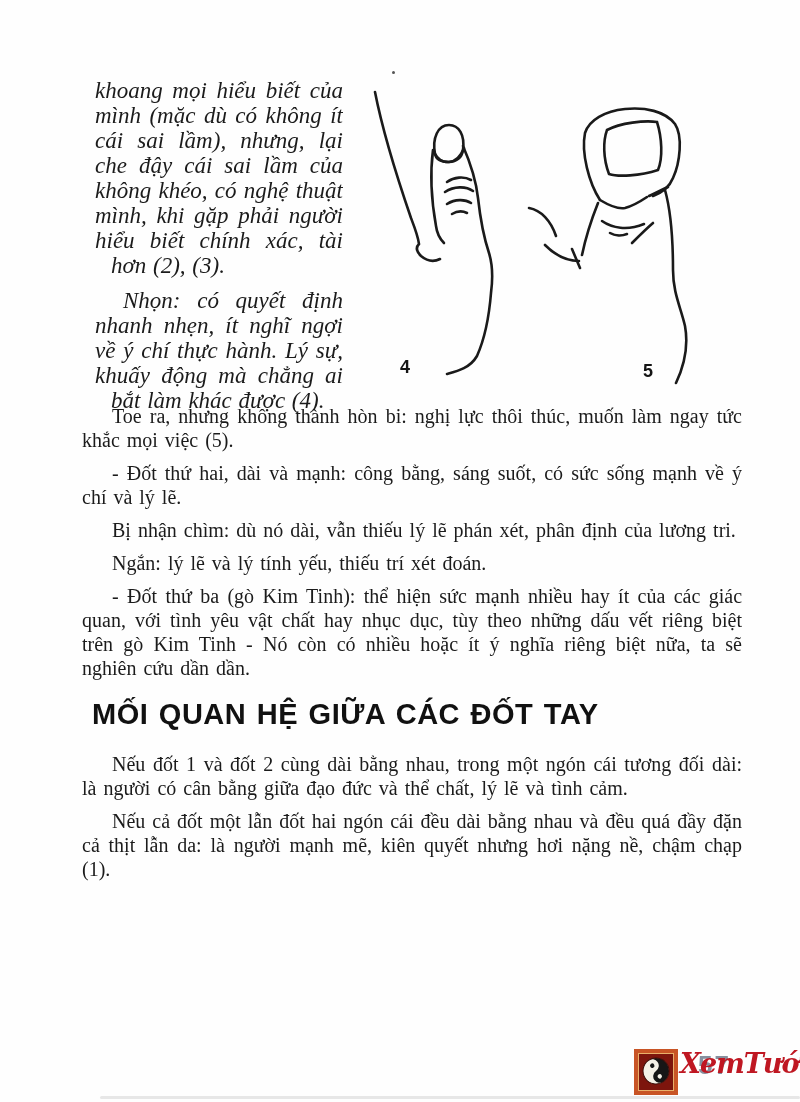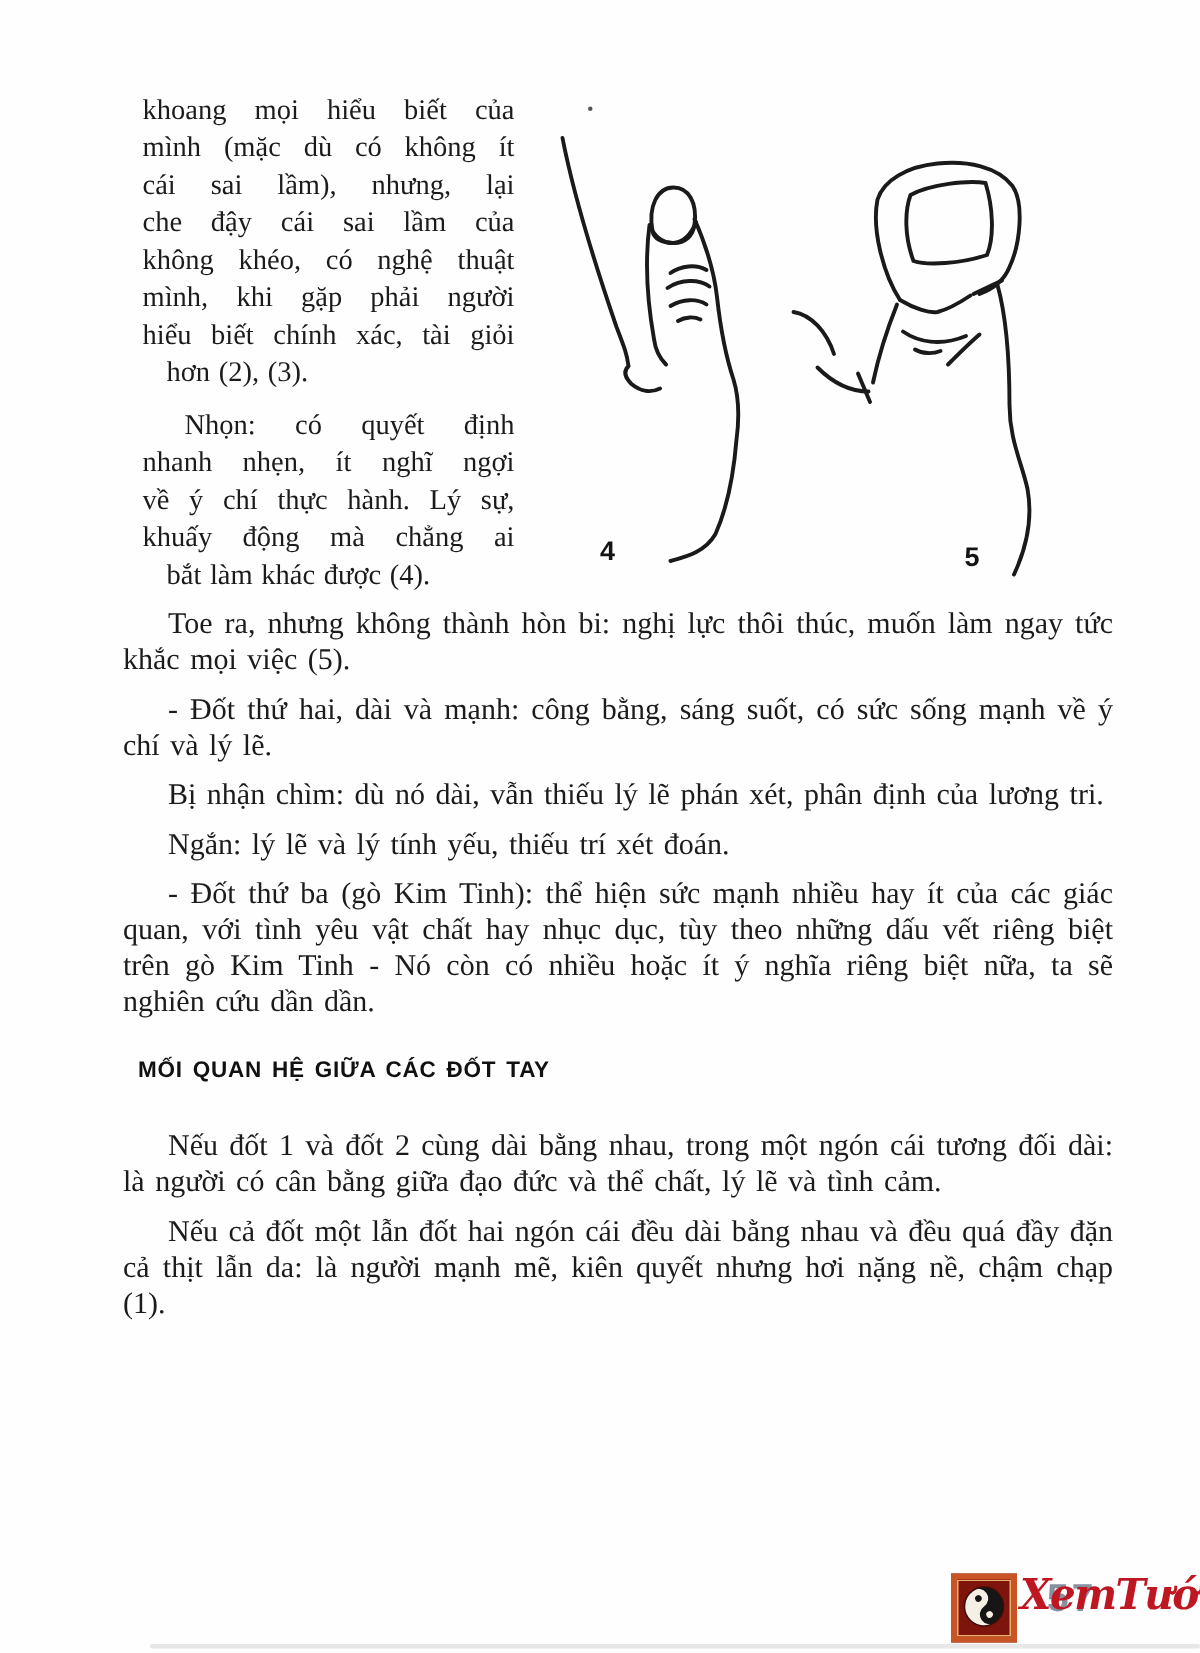--- a/index.html
+++ b/index.html
@@ -7,22 +7,22 @@
   .page{
     position:relative;
     width:800px;height:1102px;
     background:#fefefe;
     overflow:hidden;
     font-family:"Liberation Serif","DejaVu Serif",serif;
     color:#1b1b1b;
   }
   
   .left-col{
-    position:absolute;left:95px;top:61px;width:248px;
-    font-size:19px;line-height:25px;
+    position:absolute;left:95px;top:78px;width:248px;
+    font-size:23px;line-height:25px;font-style:italic;
   }
   .lc-par{margin:0 0 10px 0;}
   .jline{
     text-align:justify;
     text-align-last:justify;
     -moz-text-align-last:justify;
     height:25px;overflow:hidden;
     word-spacing:1px;
   }
   .jline.lastline{text-align-last:left;margin-left:16px;-moz-text-align-last:left;}
@@ -38,21 +38,21 @@
   
   .body-text{
     position:absolute;left:82px;top:404px;width:660px;
     font-size:20px;line-height:24px;
     text-align:justify;word-spacing:2px;
   }
   .body-text p{margin:0 0 9px 0;text-indent:30px;}
   .body-text p .ital{}
   .section-heading{
     font-family:"Liberation Sans","DejaVu Sans",sans-serif;
-    font-weight:bold;font-size:15px;letter-spacing:.5px;
+    font-weight:bold;font-size:29px;letter-spacing:.5px;
     color:#111;margin:22px 0 26px 10px;text-indent:0;
     text-align:left;
   }
   
   .watermark{position:absolute;left:634px;top:1046px;width:166px;height:52px;text-align:center;}
   .wm-logo{
     position:absolute;left:0;top:3px;width:36px;height:38px;
     background:#7d150d;
     border:4px solid #c85425;
     box-shadow:inset 0 0 0 1px #e8b06a;

